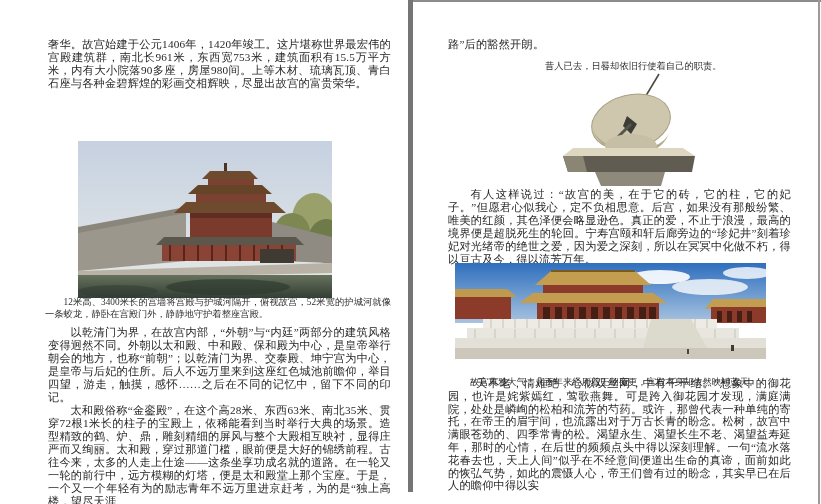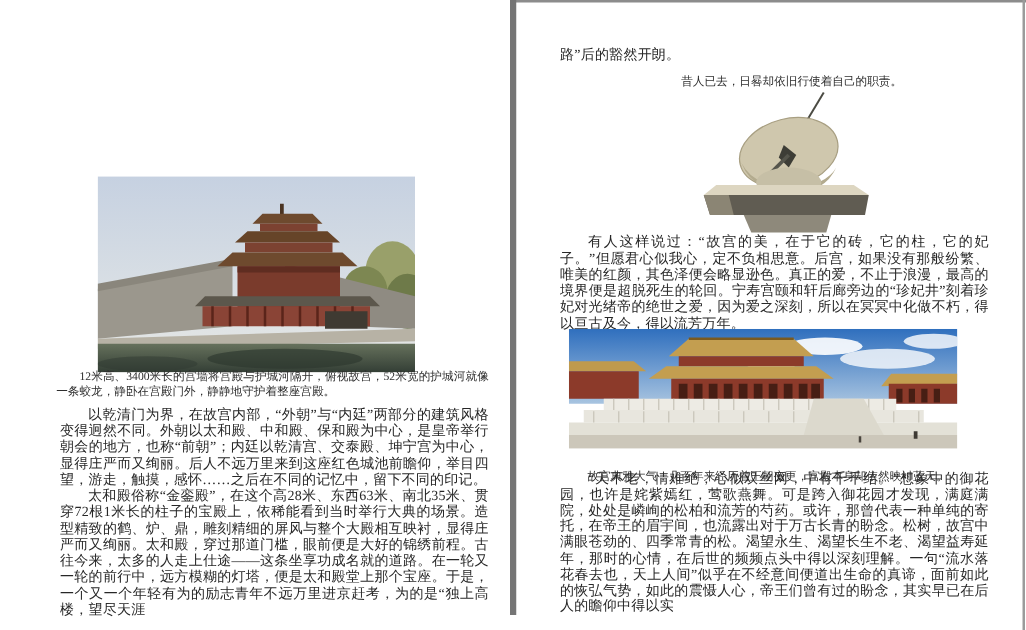--- a/index.html
+++ b/index.html
@@ -34,20 +34,21 @@
 
 <div class="spread">
 
   <div class="top-edge"></div>
   <div class="right-edge"></div>
   <div class="gutter"></div>
 
   <div>
 
     <div class="body-text" style="left:48px;top:38px;">
+      <p>奢华。故宫始建于公元1406年，1420年竣工。这片堪称世界最宏伟的宫殿建筑群，南北长961米，东西宽753米，建筑面积有15.5万平方米，内有大小院落90多座，房屋980间。上等木材、琉璃瓦顶、青白石座与各种金碧辉煌的彩画交相辉映，尽显出故宫的富贵荣华。</p>
     </div>
 
     <div class="photo" style="left:78px;top:141px;width:254px;height:157px;">
       <svg width="254" height="157" viewBox="0 0 254 157" xmlns="http://www.w3.org/2000/svg">
         <defs>
           <linearGradient id="sky1" x1="0" y1="0" x2="0" y2="1">
             <stop offset="0" stop-color="#c6d1e1"></stop>
               <stop offset="0.7" stop-color="#dde2e5"></stop>
               <stop offset="1" stop-color="#e6e6e2"></stop>
           </linearGradient>
@@ -103,21 +104,21 @@
           <rect x="0" y="134" width="254" height="23" fill="url(#water1)"></rect>
           <ellipse cx="150" cy="146" rx="62" ry="8" fill="#2c372e" opacity="0.65"></ellipse>
           <ellipse cx="40" cy="150" rx="40" ry="6" fill="#2f3a31" opacity="0.5"></ellipse>
         </g>
       </svg>
     </div>
 
     <div class="caption justified" style="left:45px;top:296px;width:346px;">12米高、3400米长的宫墙将宫殿与护城河隔开，俯视故宫，52米宽的护城河就像一条蛟龙，静卧在宫殿门外，静静地守护着整座宫殿。</div>
 
     <div class="body-text" style="left:48px;top:326px;">
-      <p class="indent">以乾清门为界，在故宫内部，“外朝”与“内廷”两部分的建筑风格变得迥然不同。外朝以太和殿、中和殿、保和殿为中心，是皇帝举行朝会的地方，也称“前朝”；内廷以乾清宫、交泰殿、坤宁宫为中心，显得庄严而又绚丽。后人不远万里来到这座红色城池前瞻仰，举目四望，游走，触摸，感怀……之后在不同的记忆中，留下不同的印记。</p>
+      <p class="indent">以乾清门为界，在故宫内部，“外朝”与“内廷”两部分的建筑风格变得迥然不同。外朝以太和殿、中和殿、保和殿为中心，是皇帝举行朝会的地方，也称“前朝”；以乾清门为界、交泰殿、坤宁宫为中心，是皇帝与后妃的住所。后人不远万里来到这座红色城池前瞻仰，举目四望，游走，触摸，感怀……之后在不同的记忆中，留下不同的印记。</p>
       <p class="indent">太和殿俗称“金銮殿”，在这个高28米、东西63米、南北35米、贯穿72根1米长的柱子的宝殿上，依稀能看到当时举行大典的场景。造型精致的鹤、炉、鼎，雕刻精细的屏风与整个大殿相互映衬，显得庄严而又绚丽。太和殿，穿过那道门槛，眼前便是大好的锦绣前程。古往今来，太多的人走上仕途——这条坐享功成名就的道路。在一轮又一轮的前行中，远方模糊的灯塔，便是太和殿堂上那个宝座。于是，一个又一个年轻有为的励志青年不远万里进京赶考，为的是“独上高楼，望尽天涯</p>
     </div>
 
   </div>
 
   <div>
 
     <div class="body-text" style="left:448px;top:38px;">
       <p>路”后的豁然开朗。</p>
     </div>

